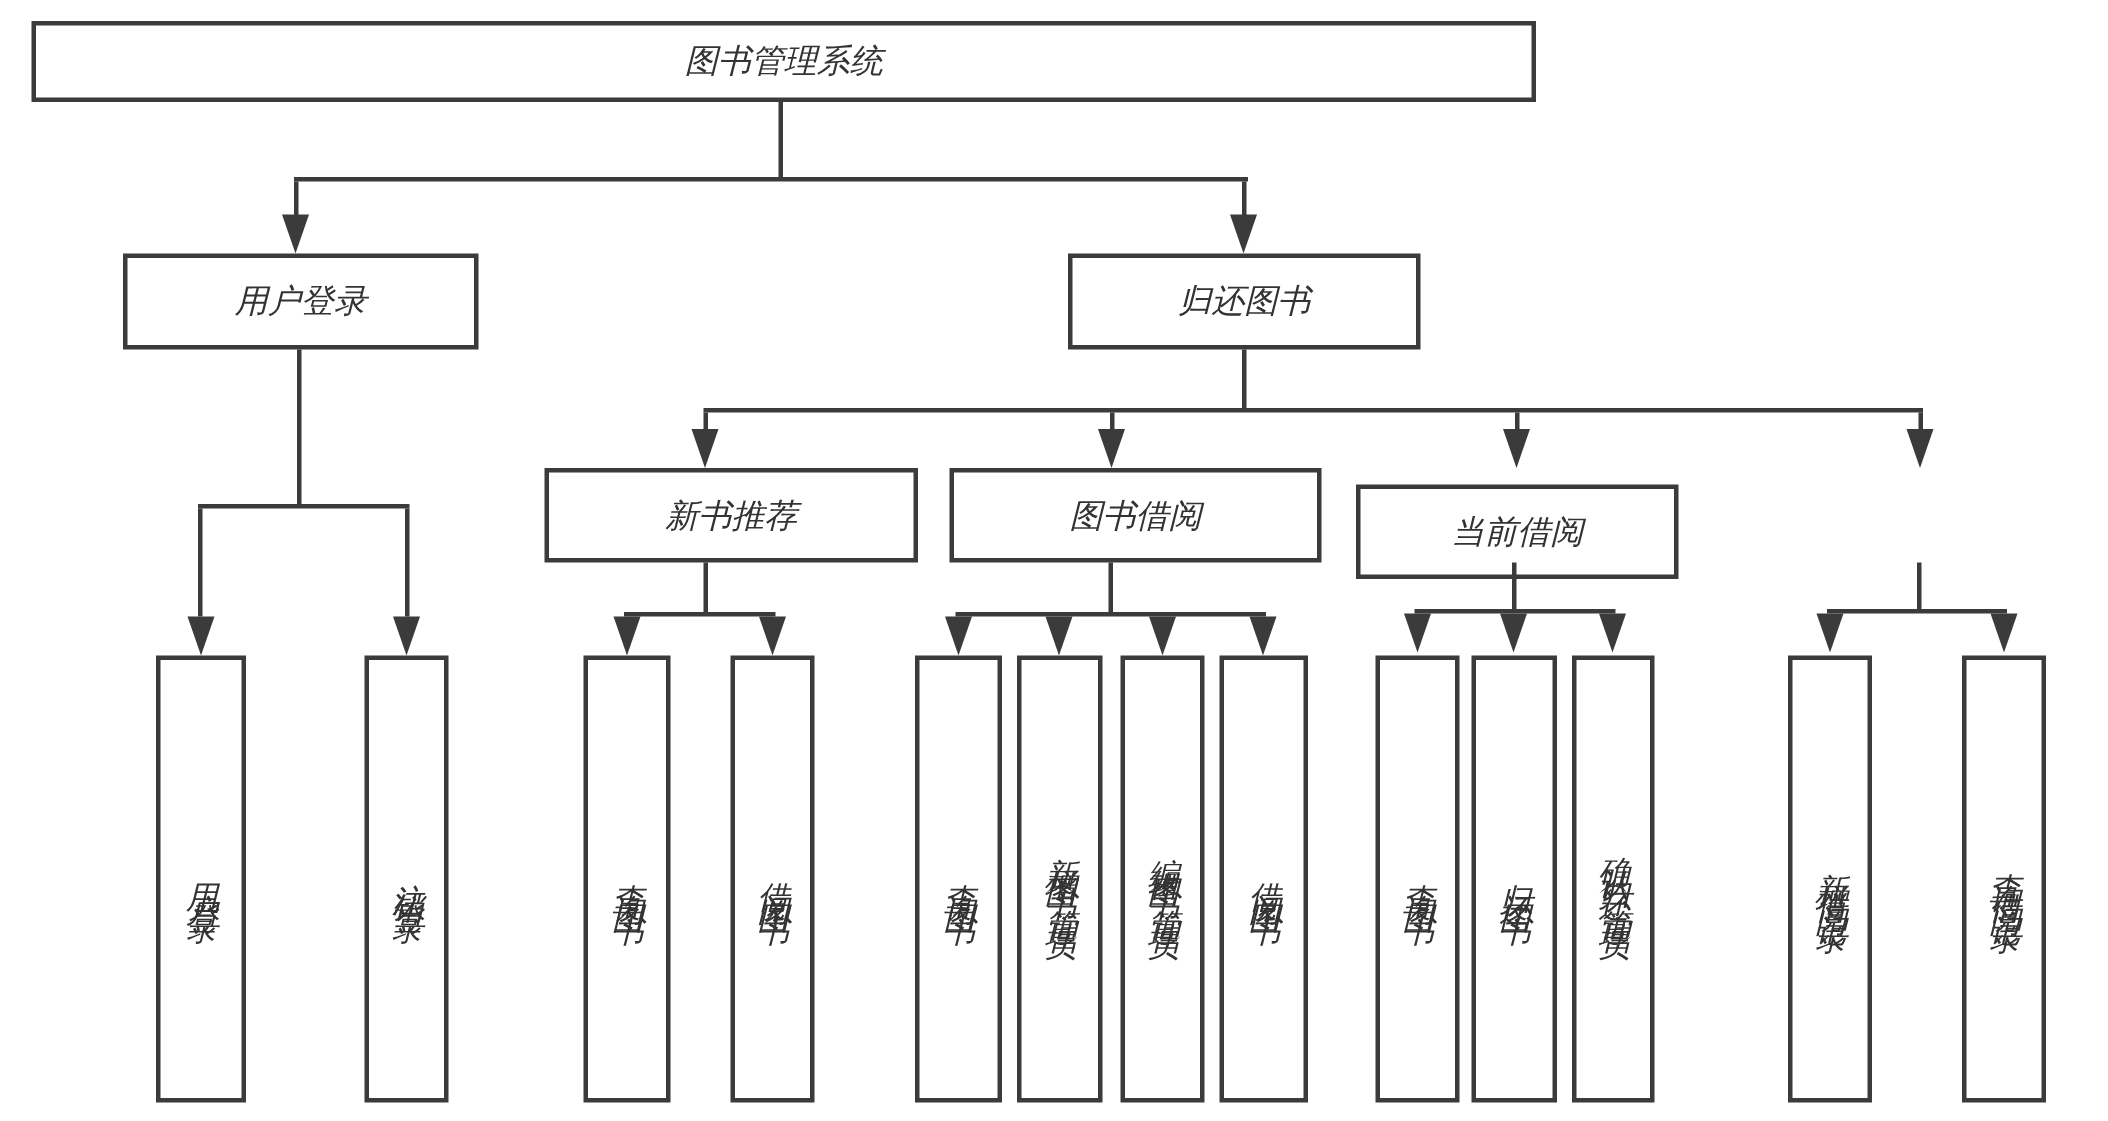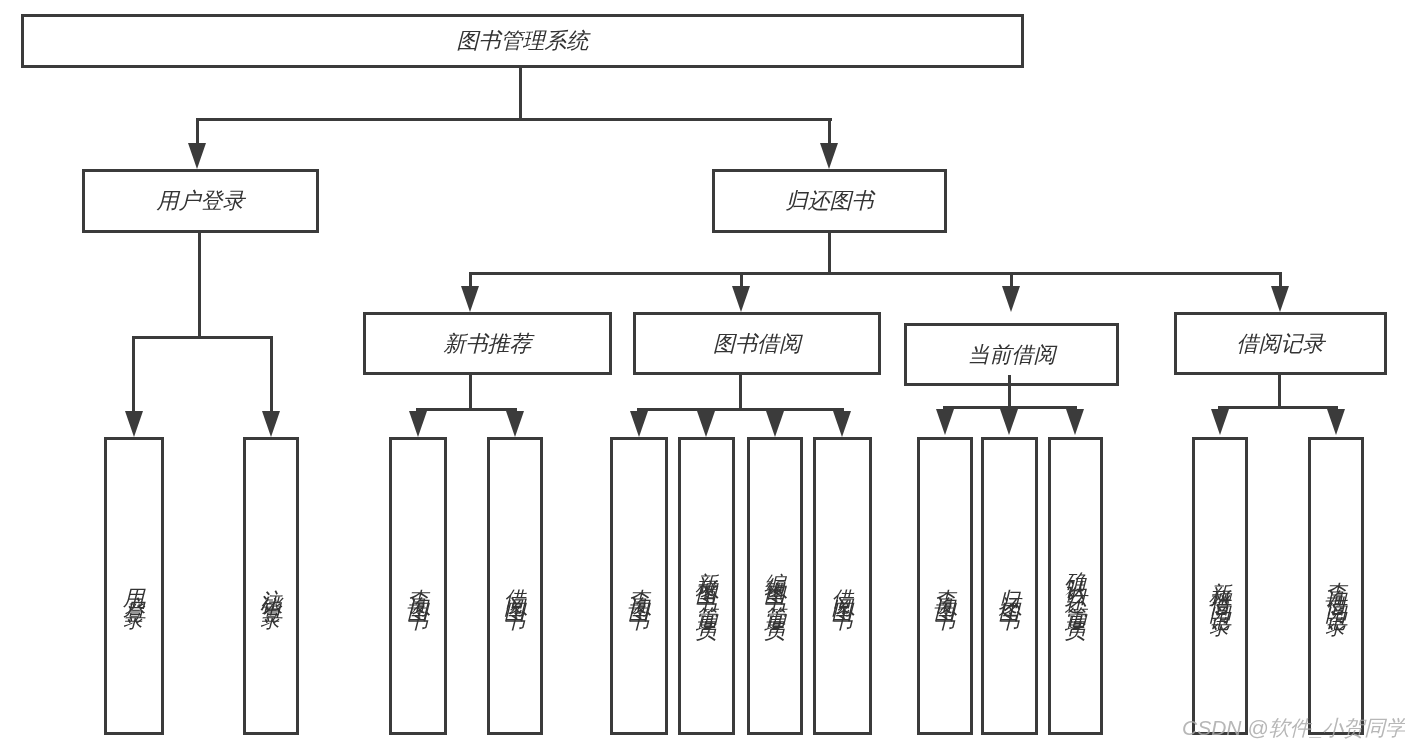--- a/index.html
+++ b/index.html
@@ -99,23 +99,20 @@
 
   <div class="box" style="left:363px;top:312px;width:249px;height:63px">
     <span>新书推荐</span>
   </div>
   <div class="box" style="left:633px;top:312px;width:248px;height:63px">
     <span>图书借阅</span>
   </div>
   <div class="box" style="left:904px;top:323px;width:215px;height:63px">
     <span>当前借阅</span>
   </div>
-  <div class="box" style="left:1174px;top:312px;width:213px;height:63px">
-    <span>借阅记录</span>
-  </div>
 
   <div class="vline" style="left:469px;top:375px;height:33px"></div>
   <div class="hline" style="left:416px;top:408px;width:101px"></div>
   <div class="arrow" style="left:409px;top:411px"></div>
   <div class="arrow" style="left:506px;top:411px"></div>
 
   <div class="vline" style="left:739px;top:375px;height:33px"></div>
   <div class="hline" style="left:637px;top:408px;width:207px"></div>
   <div class="arrow" style="left:630px;top:411px"></div>
   <div class="arrow" style="left:697px;top:411px"></div>
@@ -170,15 +167,14 @@
     <span>确认归还（管理员）</span>
   </div>
 
   <div class="box leaf" style="left:1192px;top:437px;width:56px;height:298px">
     <span>新增借阅记录</span>
   </div>
   <div class="box leaf" style="left:1308px;top:437px;width:56px;height:298px">
     <span>查询借阅记录</span>
   </div>
 
-  <div class="watermark">CSDN @软件_小贺同学</div>
 
 </div>
 
 </body></html>

